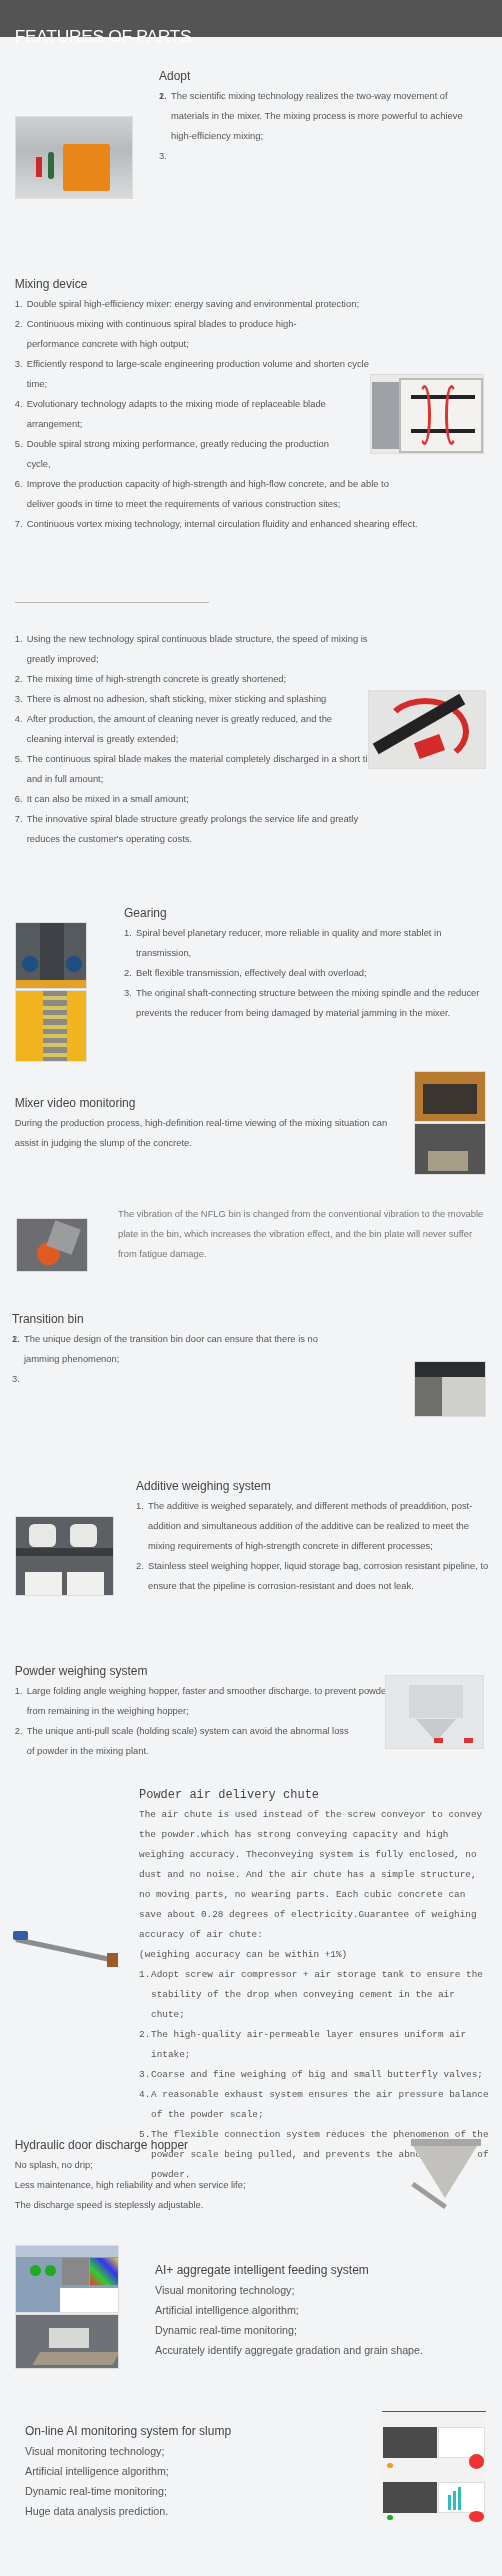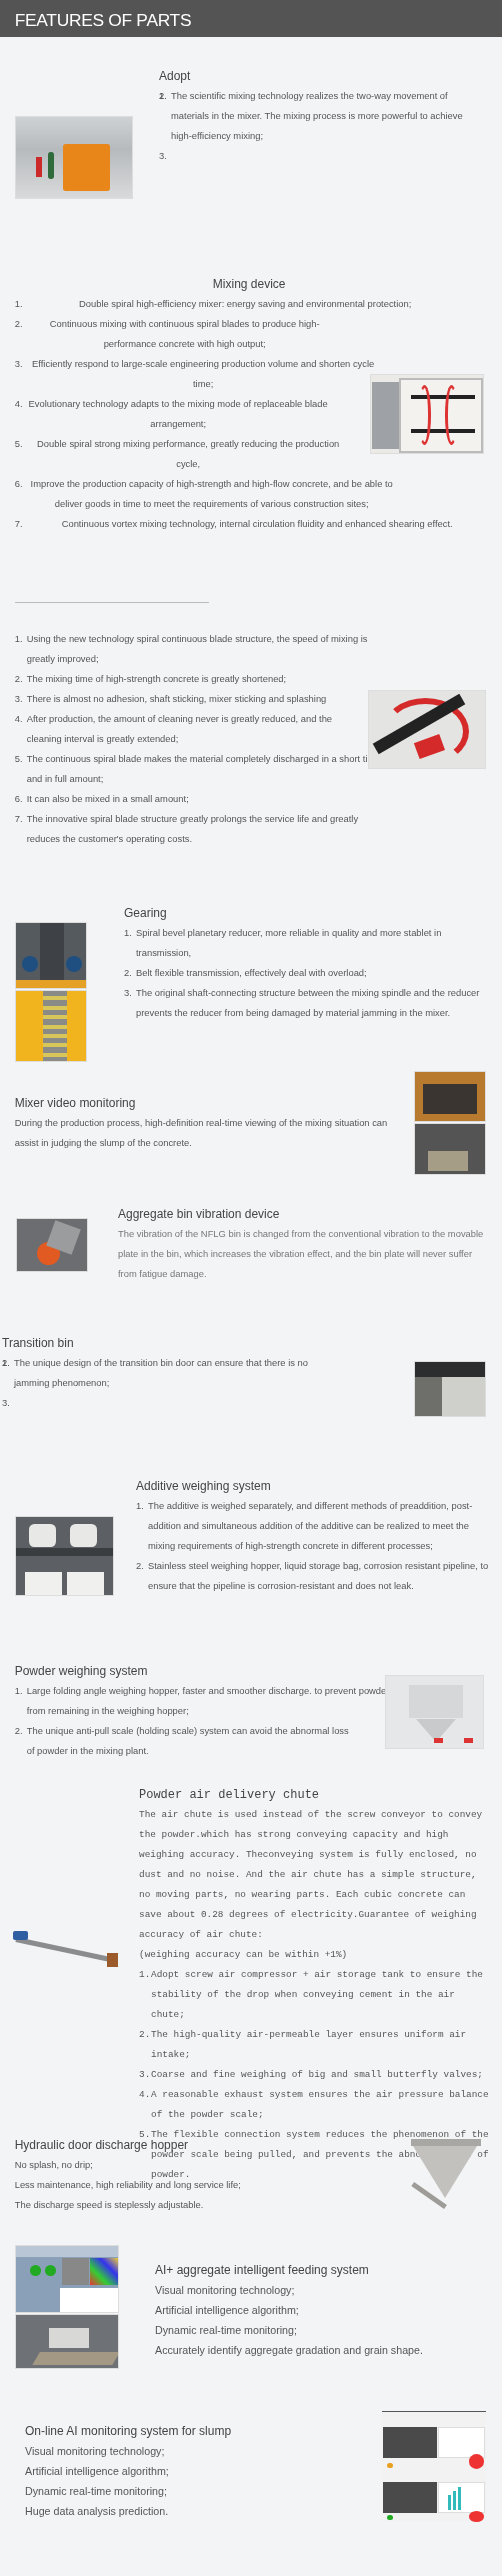--- a/index.html
+++ b/index.html
@@ -1,19 +1,19 @@
 <!DOCTYPE html>
 <html style="font-size:10.7px"><head>
 <meta charset="utf-8">
 <style>
   * { box-sizing: border-box; margin: 0; padding: 0; }
   html, body { width: 502px; background: #f3f4f6; }
   body { font-family: "Liberation Sans", "DejaVu Sans", sans-serif; color: #555; position: relative; height: 2576px; overflow: hidden; }
   .header { position: absolute; left: 0; top: 0; width: 502px; height: 37px; background: #545454; }
-  .header h1 { position: absolute; left: 14.7px; top: 10px; font-size: 17.4px; font-weight: normal; color: #fff; letter-spacing: -0.3px; }
+  .header h1 { position: absolute; left: 14.7px; top: 26px; font-size: 17.4px; font-weight: normal; color: #fff; letter-spacing: -0.3px; }
   .sec { position: absolute; }
   .title { font-size: 12px; color: #444; line-height: 20px; }
   .list { list-style: none; font-size: 9.4px; color: #555; line-height: 20px; }
   .list li { position: relative; padding-left: 12px; }
   .list li .num { position: absolute; left: 0; top: 0; }
   .para { font-size: 9.4px; color: #555; line-height: 20px; }
   .img { position: absolute; border: 0.7px solid #ddd; overflow: hidden; }
   .divider { position: absolute; left: 14.7px; top: 602px; width: 194px; height: 1.3px; background: #bbb; }
 </style>
 </head>
@@ -30,21 +30,21 @@
 </div>
 <div class="sec" style="left:159px;top:66px;width:321px;">
   <div class="title">Adopt</div>
   <ol class="list">
     <li><span class="num">1.</span></li>
     <li><span class="num">2.</span><span>The scientific mixing technology realizes the two-way movement of materials in the mixer. The mixing process is more powerful to achieve high-efficiency mixing;</span></li>
     <li><span class="num">3.</span></li>
   </ol>
 </div>
 
-<div class="sec" style="left:14.7px;top:274px;width:469px;text-align:center;">
+<div class="sec" style="left:14.7px;top:274px;width:469px;">
   <div class="title">Mixing device</div>
   <ol class="list">
     <li style="width:449px"><span class="num">1.</span><span>Double spiral high-efficiency mixer: energy saving and environmental protection;</span></li>
     <li style="width:328px"><span class="num">2.</span><span>Continuous mixing with continuous spiral blades to produce high-performance concrete with high output;</span></li>
     <li style="width:365px"><span class="num">3.</span><span>Efficiently respond to large-scale engineering production volume and shorten cycle time;</span></li>
     <li style="width:315px"><span class="num">4.</span><span>Evolutionary technology adapts to the mixing mode of replaceable blade arrangement;</span></li>
     <li style="width:335px"><span class="num">5.</span><span>Double spiral strong mixing performance, greatly reducing the production cycle,</span></li>
     <li style="width:382px"><span class="num">6.</span><span>Improve the production capacity of high-strength and high-flow concrete, and be able to deliver goods in time to meet the requirements of various construction sites;</span></li>
     <li style="width:473px"><span class="num">7.</span><span>Continuous vortex mixing technology, internal circulation fluidity and enhanced shearing effect.</span></li>
   </ol>
@@ -104,25 +104,24 @@
 </div>
 <div class="img" style="left:414px;top:1123px;width:72px;height:52px;background:#545454;">
   <div style="position:absolute;left:13.4px;top:27px;width:40px;height:20px;background:#a59d86;"></div>
 </div>
 
 <div class="img" style="left:16px;top:1218px;width:72px;height:54px;background:#6b6d70;">
   <div style="position:absolute;left:20px;top:23.4px;width:23px;height:23px;background:#e05a22;border-radius:50%;"></div>
   <div style="position:absolute;left:33px;top:5.4px;width:27px;height:27px;background:#9a9c9e;transform:rotate(20deg);"></div>
 </div>
 <div class="sec" style="left:118px;top:1204px;width:368px;">
-  <div class="title">Aggregate bin vibration device</div>
   <p class="para" style="color:#777;">The vibration of the NFLG bin is changed from the conventional vibration to the movable plate in the bin, which increases the vibration effect, and the bin plate will never suffer from fatigue damage.</p>
 </div>
 
-<div class="sec" style="left:2px;top:1309px;width:469px;margin-top:24px;">
+<div class="sec" style="left:12px;top:1309px;width:469px;">
   <div class="title">Transition bin</div>
   <ol class="list">
     <li style="width:402px"><span class="num">1.</span></li>
     <li style="width:328px"><span class="num">2.</span><span>The unique design of the transition bin door can ensure that there is no jamming phenomenon;</span></li>
     <li style="width:462px"><span class="num">3.</span></li>
   </ol>
 </div>
 <div class="img" style="left:414px;top:1361px;width:72px;height:56px;background:#cfd0cc;">
   <div style="position:absolute;left:0;top:0;width:72px;height:14.7px;background:#2b2d2e;"></div>
   <div style="position:absolute;left:0;top:14.7px;width:27px;height:42px;background:#6e6f6a;"></div>
@@ -171,21 +170,21 @@
     <li><span class="num">2.</span><span>The high-quality air-permeable layer ensures uniform air intake;</span></li>
     <li><span class="num">3.</span><span>Coarse and fine weighing of big and small butterfly valves;</span></li>
     <li><span class="num">4.</span><span>A reasonable exhaust system ensures the air pressure balance of the powder scale;</span></li>
     <li><span class="num">5.</span><span>The flexible connection system reduces the phenomenon of the powder scale being pulled, and prevents the abnormal loss of powder.</span></li>
   </ol>
 </div>
 
 <div class="sec" style="left:14.7px;top:2135px;width:335px;">
   <div class="title">Hydraulic door discharge hopper</div>
   <p class="para">No splash, no drip;</p>
-  <p class="para">Less maintenance, high reliability and long service life;</p>
+  <p class="para">Less maintenance, high reliability and when service life;</p>
   <p class="para">The discharge speed is steplessly adjustable.</p>
 </div>
 <div style="position:absolute;left:408px;top:2139px;width:75px;height:74px;">
   <div style="position:absolute;left:2.7px;top:0;width:70px;height:6.7px;background:#a9a7a3;"></div>
   <div style="position:absolute;left:5.4px;top:6.7px;width:0;height:0;border-left:32px solid transparent;border-right:32px solid transparent;border-top:52px solid #c3c1bd;"></div>
   <div style="position:absolute;left:1.3px;top:54px;width:40px;height:5.4px;background:#9e9c98;transform:rotate(35deg);"></div>
 </div>
 
 <div class="img" style="left:14.7px;top:2245px;width:104px;height:68px;background:#8aa0b8;">
   <div style="position:absolute;left:0;top:0;width:104px;height:10.7px;background:#b8c6d6;"></div>

